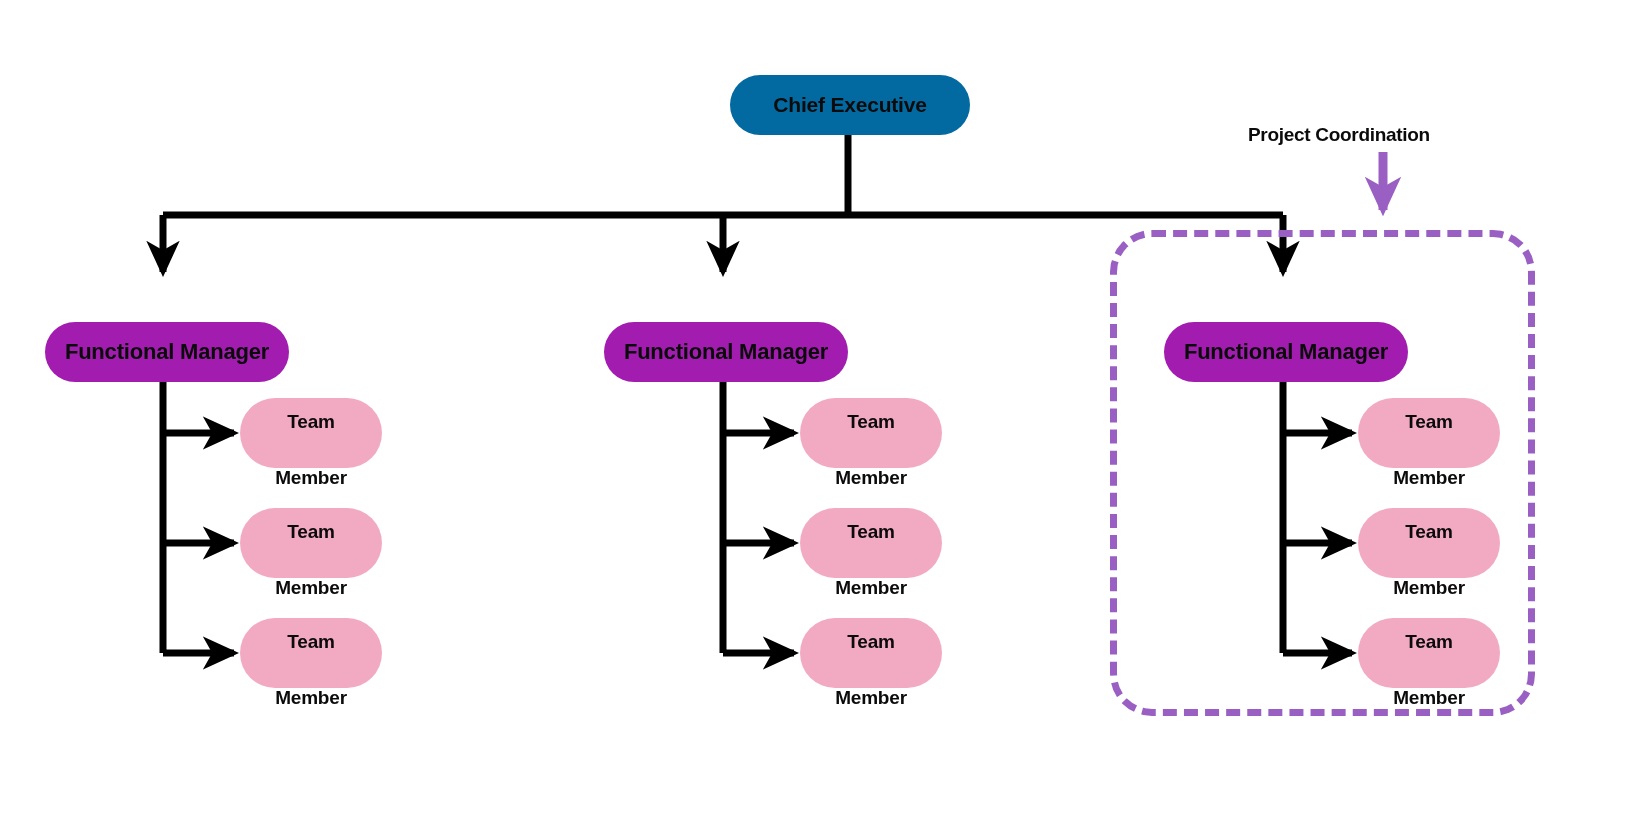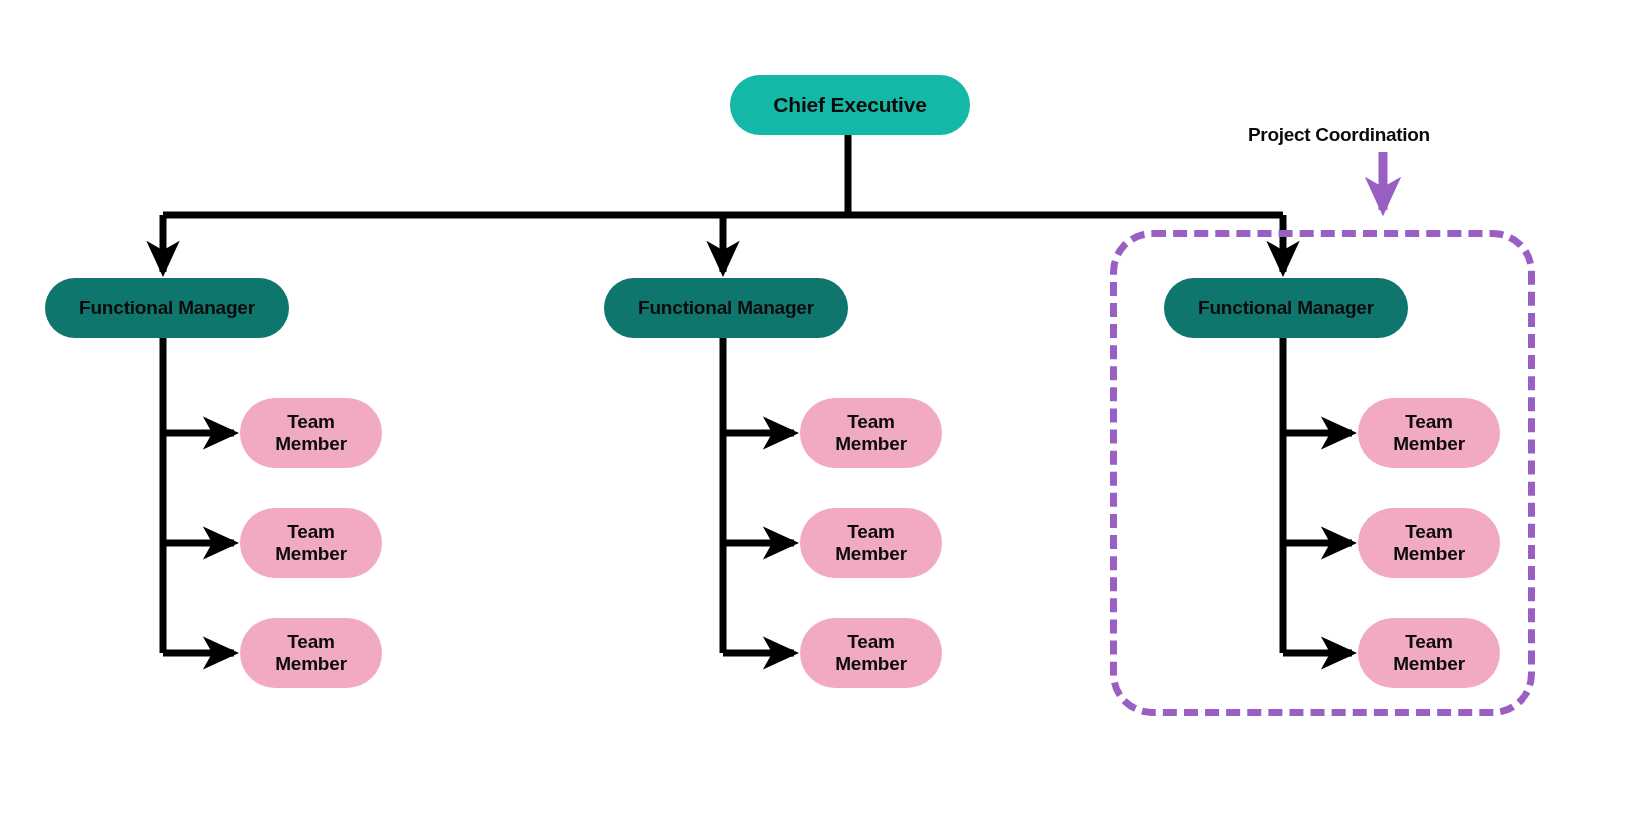--- a/index.html
+++ b/index.html
@@ -35,42 +35,43 @@
     color: #0b0b0b;
     font-weight: bold;
     line-height: 1.18;
     box-sizing: border-box;
     z-index: 5;
   }
   .node-exec {
     width: 240px;
     height: 60px;
     border-radius: 30px;
-    background: #14b8a6;
+    background: #0369a1;
     font-size: 21px;
     letter-spacing: -0.2px;
   }
   .node-manager {
     width: 244px;
     height: 60px;
     border-radius: 30px;
-    background: #0f766e;
-    font-size: 19px;
+    background: #a21caf;
+    font-size: 22px;
     letter-spacing: -0.2px;
+    margin-top: 44px;
   }
   .node-member {
     width: 142px;
     height: 70px;
     border-radius: 35px;
     background: #f2aac2;
     font-size: 19px;
     flex-direction: column;
     letter-spacing: -0.2px;
   }
-  .node-member span { display: block; }
+  .node-member span { display: block; margin-top: 34px; }
   .annotation-label {
     position: absolute;
     font-size: 19px;
     font-weight: bold;
     color: #0b0b0b;
     white-space: nowrap;
     letter-spacing: -0.3px;
     z-index: 6;
   }
   .dashed-group {

